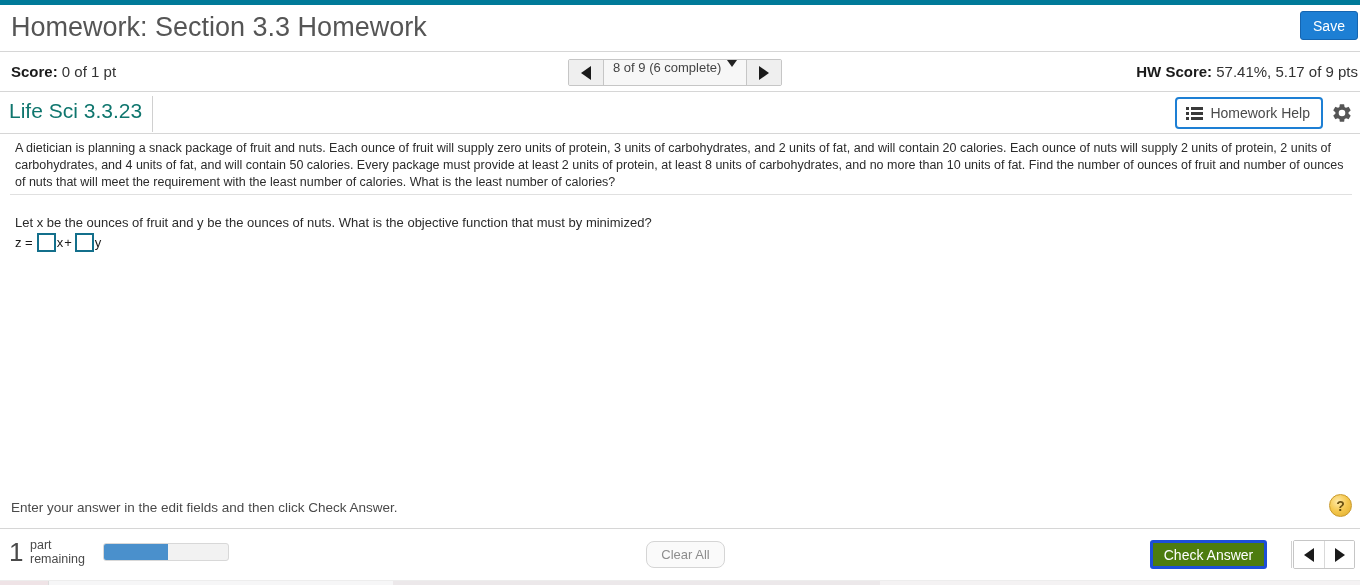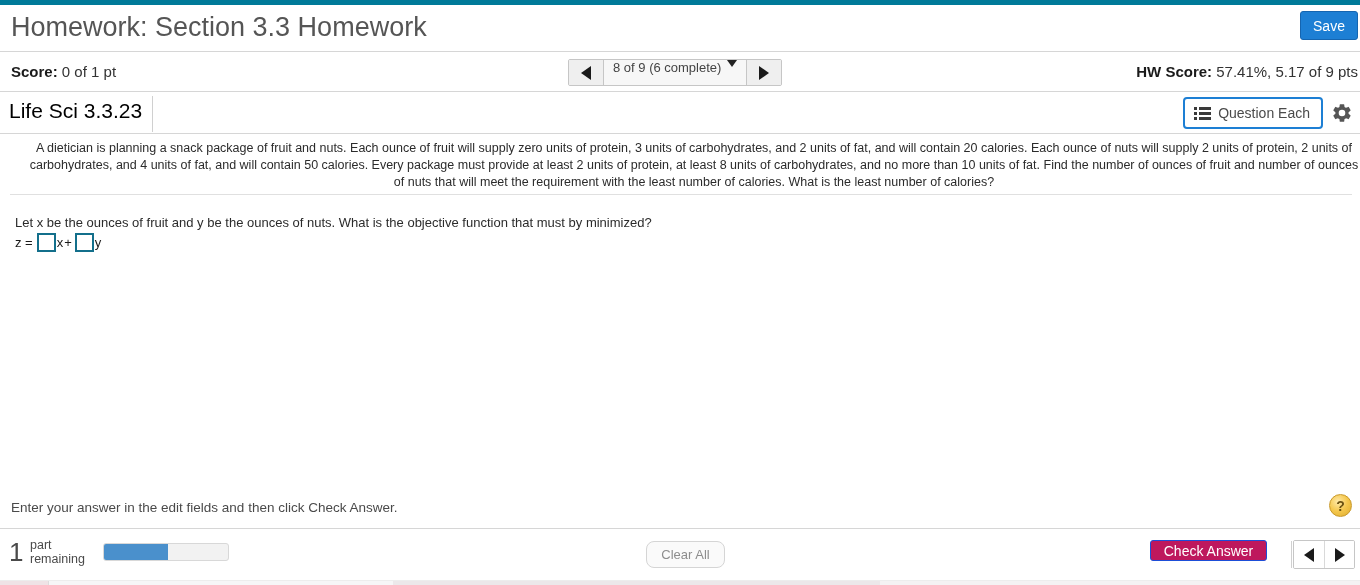--- a/index.html
+++ b/index.html
@@ -91,21 +91,21 @@
   }
   .hw-score b { font-weight: bold; color: #1a1a1a; }
 
   
   .q-header {
     position: absolute; left: 0; top: 92px; width: 1360px; height: 42px;
     border-bottom: 1px solid #d6d6d6; background: #ffffff;
   }
   .q-id {
     position: absolute; left: 9px; top: 7px;
-    font-size: 21px; color: #000000; font-weight: 400;
+    font-size: 21px; color: #0f766e; font-weight: 400;
     padding-right: 12px; white-space: nowrap;
   }
   .q-id-divider {
     position: absolute; left: 152px; top: 4px;
     width: 1px; height: 36px; background: #d0d0d0;
   }
   .qhelp-btn {
     position: absolute; right: 37px; top: 5px;
     height: 32px; padding: 0 11px 0 9px;
     background: #ffffff; border: 2px solid #1d7fd4; border-radius: 4px;
@@ -118,22 +118,21 @@
   .list-icon .bar { width: 12px; height: 3px; background: #3a3a3a; }
   .gear-icon {
     position: absolute; right: 7px; top: 10px;
     width: 22px; height: 22px; cursor: pointer;
   }
 
   
   .problem-text {
     position: absolute; left: 15px; top: 140px; width: 1330px;
     font-size: 12.5px; line-height: 17px; color: #2b2b2b;
-    text-align: center;
-    margin-left: 14px;
+    text-align: left;
   }
   .sub-divider {
     position: absolute; left: 10px; top: 194px; width: 1342px;
     height: 1px; background: #e0e0e0;
   }
   .sub-question {
     position: absolute; left: 15px; top: 203px; width: 1100px;
     font-size: 13px; line-height: 16px; color: #2b2b2b; margin-top: 12px;
   }
   .answer-row {
@@ -187,22 +186,22 @@
   .clear-btn {
     position: absolute; left: 646px; top: 12px;
     width: 79px; height: 27px;
     background: #fafafa; border: 1px solid #d5d5d5; border-radius: 8px;
     color: #8d8d8d; font-size: 13px;
     display: flex; align-items: center; justify-content: center;
     cursor: pointer; user-select: none;
   }
   .check-btn {
     position: absolute; right: 93px; top: 11px;
-    width: 117px; height: 21px;
-    background: #be185d; border: 1px solid #1d4ed8; border-radius: 3px;
+    width: 117px; height: 29px;
+    background: #4d7c0f; border: 3px solid #1d4ed8; border-radius: 3px;
     color: #ffffff; font-size: 14px;
     display: flex; align-items: center; justify-content: center;
     cursor: pointer; user-select: none;
   }
   .nav-group {
     position: absolute; right: 5px; top: 11px;
     display: flex; height: 29px; border: 1px solid #c6c6c6; border-radius: 2px;
     overflow: hidden; background: #ffffff;
   }
   .nav-group .nav-btn {
@@ -272,21 +271,21 @@
           </span>
         <span class="row">
             <span class="dot"></span>
             <span class="bar"></span>
           </span>
         <span class="row">
             <span class="dot"></span>
             <span class="bar"></span>
           </span>
       </span>
-      <span>Question Each</span>
+      <span>Homework Help</span>
     </div>
 
     <span class="gear-icon">
       <svg width="22" height="22" viewBox="0 0 24 24" aria-hidden="true">
         <path fill="#555555" d="M19.14 12.94a7.4 7.4 0 0 0 .06-.94 7.4 7.4 0 0 0-.06-.94l2.03-1.58a.5.5 0 0 0 .12-.62l-1.92-3.32a.5.5 0 0 0-.6-.22l-2.39.96a7.3 7.3 0 0 0-1.62-.94l-.36-2.54a.5.5 0 0 0-.5-.42h-3.84a.5.5 0 0 0-.5.42l-.36 2.54c-.59.24-1.13.56-1.62.94l-2.39-.96a.5.5 0 0 0-.6.22L2.66 8.86a.5.5 0 0 0 .12.62l2.03 1.58c-.04.31-.06.63-.06.94s.2.63.06.94l-2.03 1.58a.5.5 0 0 0-.12.62l1.92 3.32c.12.22.38.3.6.22l2.39-.96c.49.38 1.03.7 1.62.94l.36 2.54a.5.5 0 0 0 .5.42h3.84a.5.5 0 0 0 .5-.42l.36-2.54c.59-.24 1.13-.56 1.62-.94l2.39.96c.22.08.48 0 .6-.22l1.92-3.32a.5.5 0 0 0-.12-.62l-2.03-1.58ZM12 15.6A3.6 3.6 0 1 1 15.6 12 3.6 3.6 0 0 1 12 15.6Z"></path>
       </svg>
     </span>
   </div>
 
   <div class="problem-text">A dietician is planning a snack package of fruit and nuts. Each ounce of fruit will supply zero units of protein, 3 units of carbohydrates, and 2 units of fat, and will contain 20 calories. Each ounce of nuts will supply 2 units of protein, 2 units of carbohydrates, and 4 units of fat, and will contain 50 calories. Every package must provide at least 2 units of protein, at least 8 units of carbohydrates, and no more than 10 units of fat. Find the number of ounces of fruit and number of ounces of nuts that will meet the requirement with the least number of calories. What is the least number of calories?</div>

